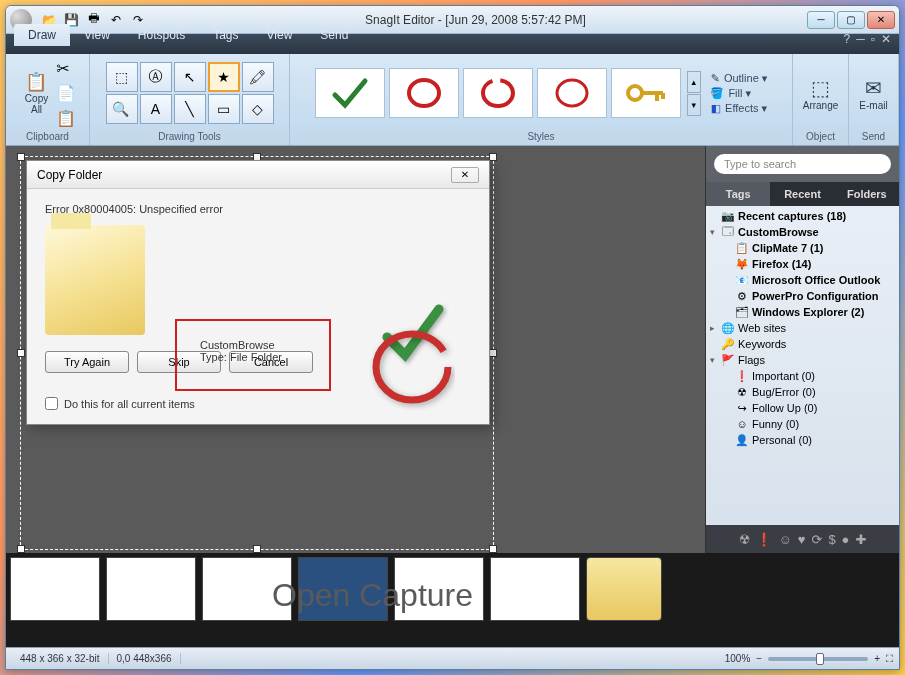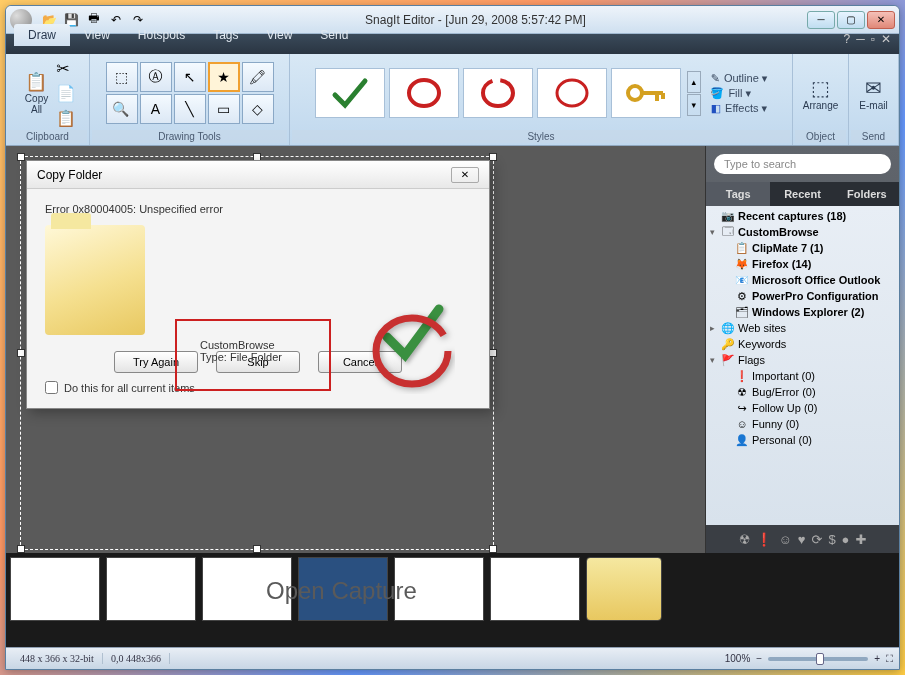--- a/index.html
+++ b/index.html
@@ -39,21 +39,21 @@
 .dialog { position: absolute; top: 14px; left: 20px; width: 464px; background: #f4f4f4; border: 1px solid #888; box-shadow: 4px 4px 12px rgba(0,0,0,0.3); }
 .dialog-title { height: 28px; background: linear-gradient(#fff, #e8e8e8); border-bottom: 1px solid #ccc; display: flex; align-items: center; padding: 0 10px; font-size: 12px; }
 .dialog-close { margin-left: auto; width: 28px; height: 16px; border: 1px solid #aaa; border-radius: 2px; display: flex; align-items: center; justify-content: center; font-size: 10px; cursor: pointer; }
 .dialog-body { padding: 14px 18px; font-size: 11px; color: #333; position: relative; }
 .err-text { margin-bottom: 16px; line-height: 1.3; }
 .err-code { }
 .folder-icon { width: 100px; height: 110px; background: linear-gradient(160deg, #fff8d8 0%, #f5e090 55%, #e8c860 100%); border-radius: 4px; position: relative; margin: 10px 0; }
 .folder-icon::before { content: ''; position: absolute; top: -12px; left: 6px; width: 40px; height: 16px; background: #f5e8a0; border-radius: 3px 3px 0 0; }
 .redbox { position: absolute; top: 130px; left: 148px; width: 156px; height: 72px; border: 2px solid #cc2020; padding: 18px 23px; font-size: 11px; color: #333; }
 .checkmark { position: absolute; top: 110px; right: 40px; }
-.dlg-buttons { display: flex; gap: 18px; justify-content: center; margin: 16px 0 8px 0; }
+.dlg-buttons { display: flex; gap: 8px; justify-content: flex-start; margin: 16px 0 24px 0; }
 .dlg-btn { width: 84px; height: 22px; background: linear-gradient(#fff, #e4e4e4); border: 1px solid #888; border-radius: 3px; font-size: 11px; cursor: pointer; }
 .dlg-check { display: flex; align-items: center; gap: 6px; font-size: 11px; margin-top: 4px; }
 .red-circle { position: absolute; bottom: 14px; right: 34px; pointer-events: none; }
 .side-panel { width: 194px; background: linear-gradient(#60656c, #4a4e54); border-left: 1px solid #333; display: flex; flex-direction: column; }
 .search-box { margin: 8px; height: 20px; background: #fff; border-radius: 10px; padding: 0 10px; font-size: 11px; color: #888; display: flex; align-items: center; }
 .side-tabs { display: flex; height: 24px; background: #2a2e34; }
 .side-tab { flex: 1; font-size: 11px; color: #ddd; display: flex; align-items: center; justify-content: center; cursor: pointer; font-weight: bold; }
 .side-tab.active { background: #555a62; }
 .tree { flex: 1; background: linear-gradient(#e8eef5, #d8e2ec); overflow-y: auto; font-size: 11px; padding: 2px 0; }
 .tree-row { display: flex; align-items: center; padding: 1px 4px; cursor: pointer; white-space: nowrap; }
@@ -62,21 +62,21 @@
 .tree-icon { width: 16px; height: 14px; margin-right: 2px; display: inline-flex; align-items: center; justify-content: center; font-size: 11px; }
 .bold { font-weight: bold; }
 .side-icons { height: 28px; background: #3a3e44; display: flex; align-items: center; justify-content: center; gap: 6px; }
 .side-icons span { color: #aaa; font-size: 13px; cursor: pointer; }
 .thumb-strip { height: 94px; background: #1a1a1a; display: flex; padding: 4px; gap: 6px; overflow: hidden; position: relative; }
 .thumb { width: 90px; height: 64px; background: #fff; border: 1px solid #444; flex-shrink: 0; position: relative; }
 .thumb.dark { background: #2a5080; }
 .thumb.folder-th { background: linear-gradient(#f5e8a0, #e8c860); width: 76px; height: 64px; border-radius: 4px; }
 .thumb-label { position: absolute; bottom: -16px; left: 2px; font-size: 10px; color: #ddd; }
 .statusbar { height: 22px; background: linear-gradient(#e8eef5, #c8d6e5); border-top: 1px solid #90a0b4; display: flex; align-items: center; font-size: 10px; color: #334; padding: 0 6px; }
-.status-cell { padding: 0 8px; border-right: 1px solid #b0c0d0; font-family: Liberation Serif, serif; }
+.status-cell { padding: 0 8px; border-right: 1px solid #b0c0d0; }
 .status-right { margin-left: auto; display: flex; align-items: center; gap: 6px; }
 .zoom-slider { width: 100px; height: 4px; background: #90a8c0; border-radius: 2px; position: relative; }
 .zoom-thumb { position: absolute; top: -4px; left: 48px; width: 8px; height: 12px; background: #fff; border: 1px solid #668; border-radius: 2px; }
 </style>
 </head>
 <body>
 
 <div class="window">
   <div class="titlebar">
     <div class="titlebar-icon"></div>
@@ -370,21 +370,21 @@
   </div>
 
   <div class="thumb-strip">
     <div class="thumb"></div>
     <div class="thumb" style="display:flex;align-items:center;justify-content:center;color:#888;font-size:16px"></div>
     <div class="thumb"></div>
     <div class="thumb dark"></div>
     <div class="thumb"></div>
     <div class="thumb"></div>
     <div class="thumb folder-th"></div>
-    <div style="position:absolute;left:260px;top:24px;font-size:24px;color:#5a5a5a;pointer-events:none">Open Capture</div>
+    <div style="position:absolute;left:266px;top:24px;font-size:32px;color:#5a5a5a;pointer-events:none">Open Capture</div>
   </div>
 
   <div class="statusbar">
     <div class="status-cell">448 x 366 x 32-bit</div>
     <div class="status-cell">0,0  448x366</div>
     <div class="status-right">
       <span>100%</span>
       <span style="cursor:pointer">−</span>
       <div class="zoom-slider">
           <div class="zoom-thumb"></div>

